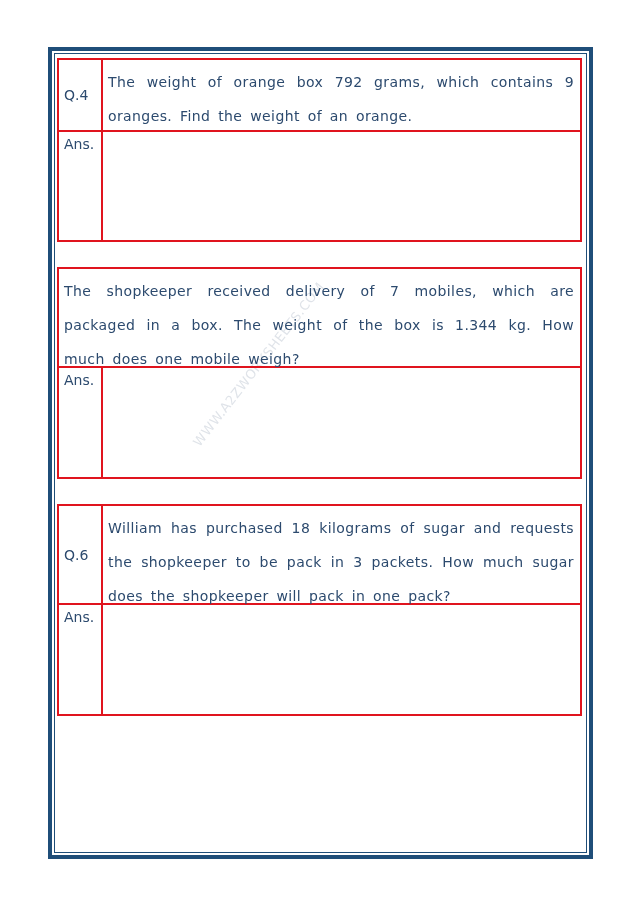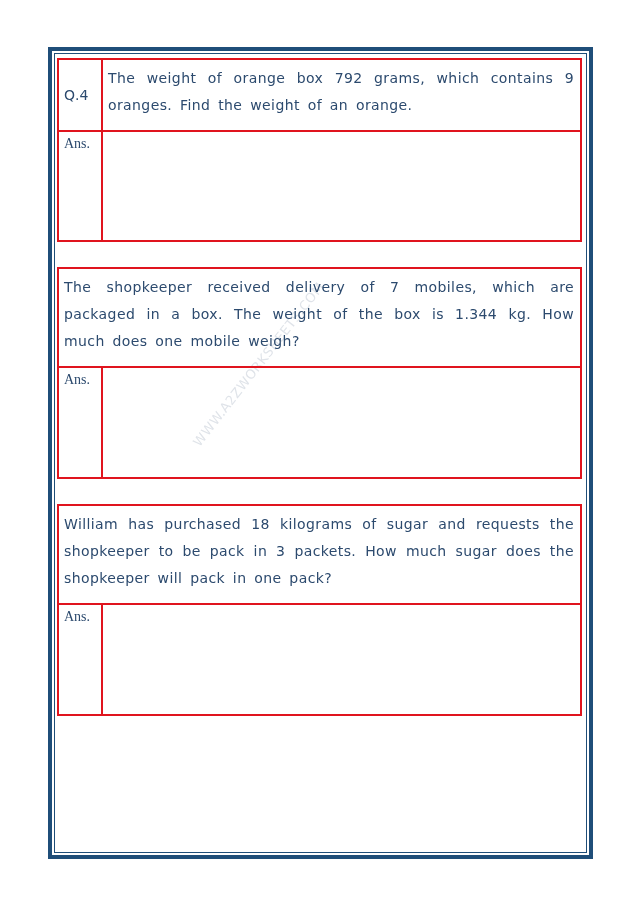--- a/index.html
+++ b/index.html
@@ -53,26 +53,25 @@
       font-size: 14px;
       padding-left: 5px;
       display: flex;
     }
     .qrow .label {
       align-items: center;
     }
     .arow .label {
       align-items: flex-start;
       padding-top: 4px;
-      font-family: Liberation Serif, serif;
     }
     .qtext {
       flex: 1;
       font-size: 14px;
-      line-height: 27px;
+      line-height: 34px;
       text-align: justify;
       letter-spacing: 0.4px;
       word-spacing: 3px;
       padding: 5px 6px 5px 5px;
     }
     .answer-space {
       flex: 1;
     }
     .watermark {
       position: absolute;
@@ -113,19 +112,20 @@
     <div class="qtext">The shopkeeper received delivery of 7 mobiles, which are packaged in a box. The weight of the box is 1.344 kg. How much does one mobile weigh?</div>
   </div>
   <div class="arow" style="height:111px;">
     <div class="label">Ans.</div>
     <div class="answer-space"></div>
   </div>
 </div>
 
 <div class="qbox" style="top:504px; height:212px;">
   <div class="qrow" style="height:97px;">
+    <div class="label">Q.6</div>
     <div class="qtext">William has purchased 18 kilograms of sugar and requests the shopkeeper to be pack in 3 packets. How much sugar does the shopkeeper will pack in one pack?</div>
   </div>
   <div class="arow" style="height:111px;">
     <div class="label">Ans.</div>
     <div class="answer-space"></div>
   </div>
 </div>
 
 </body></html>

